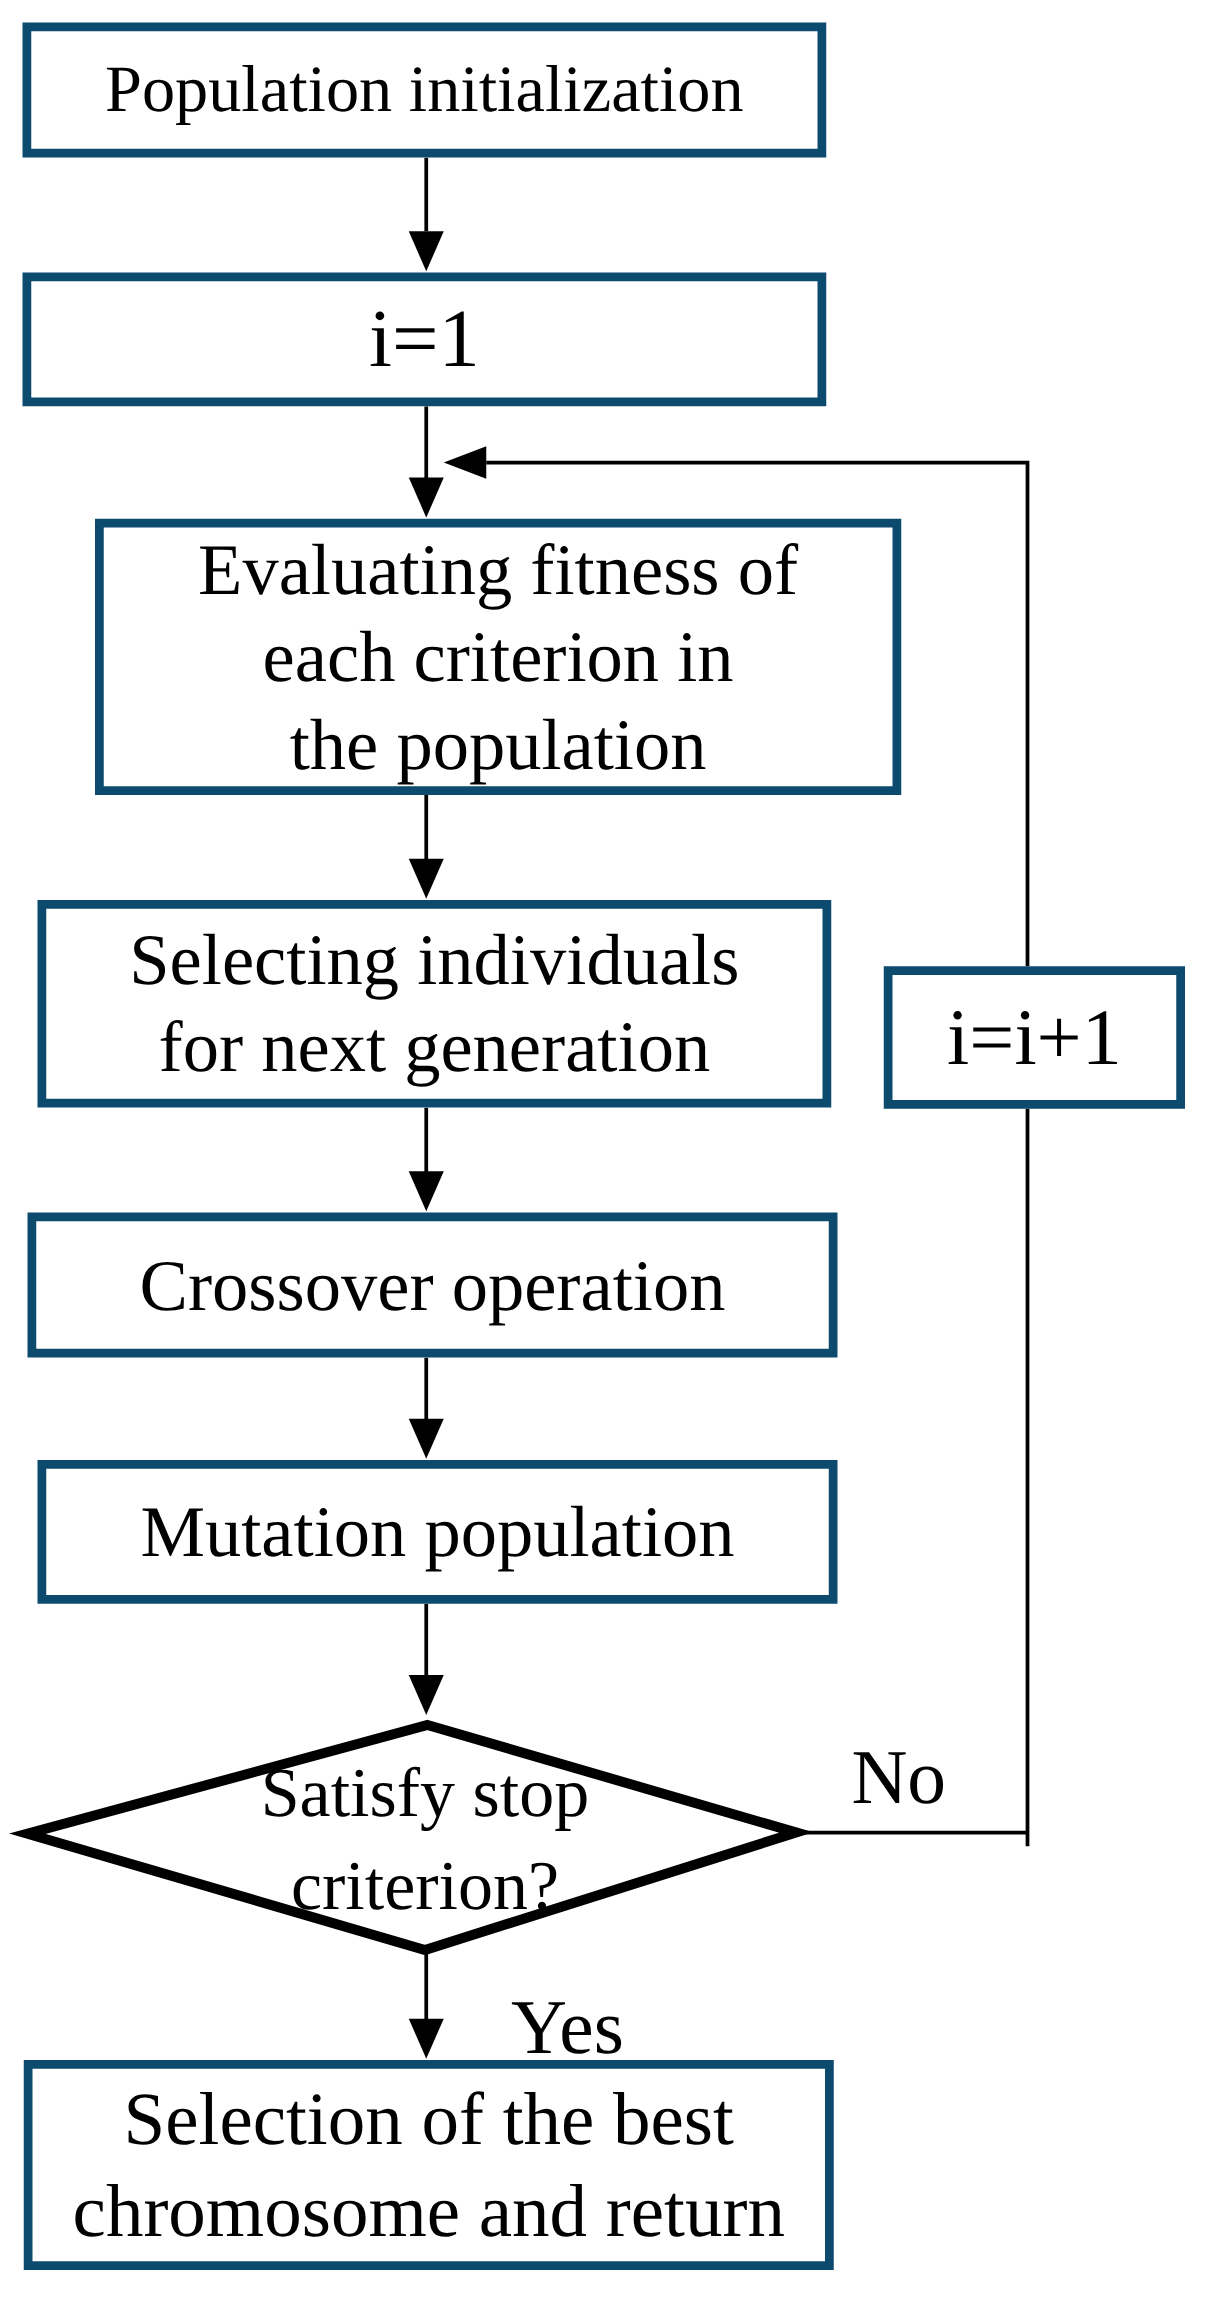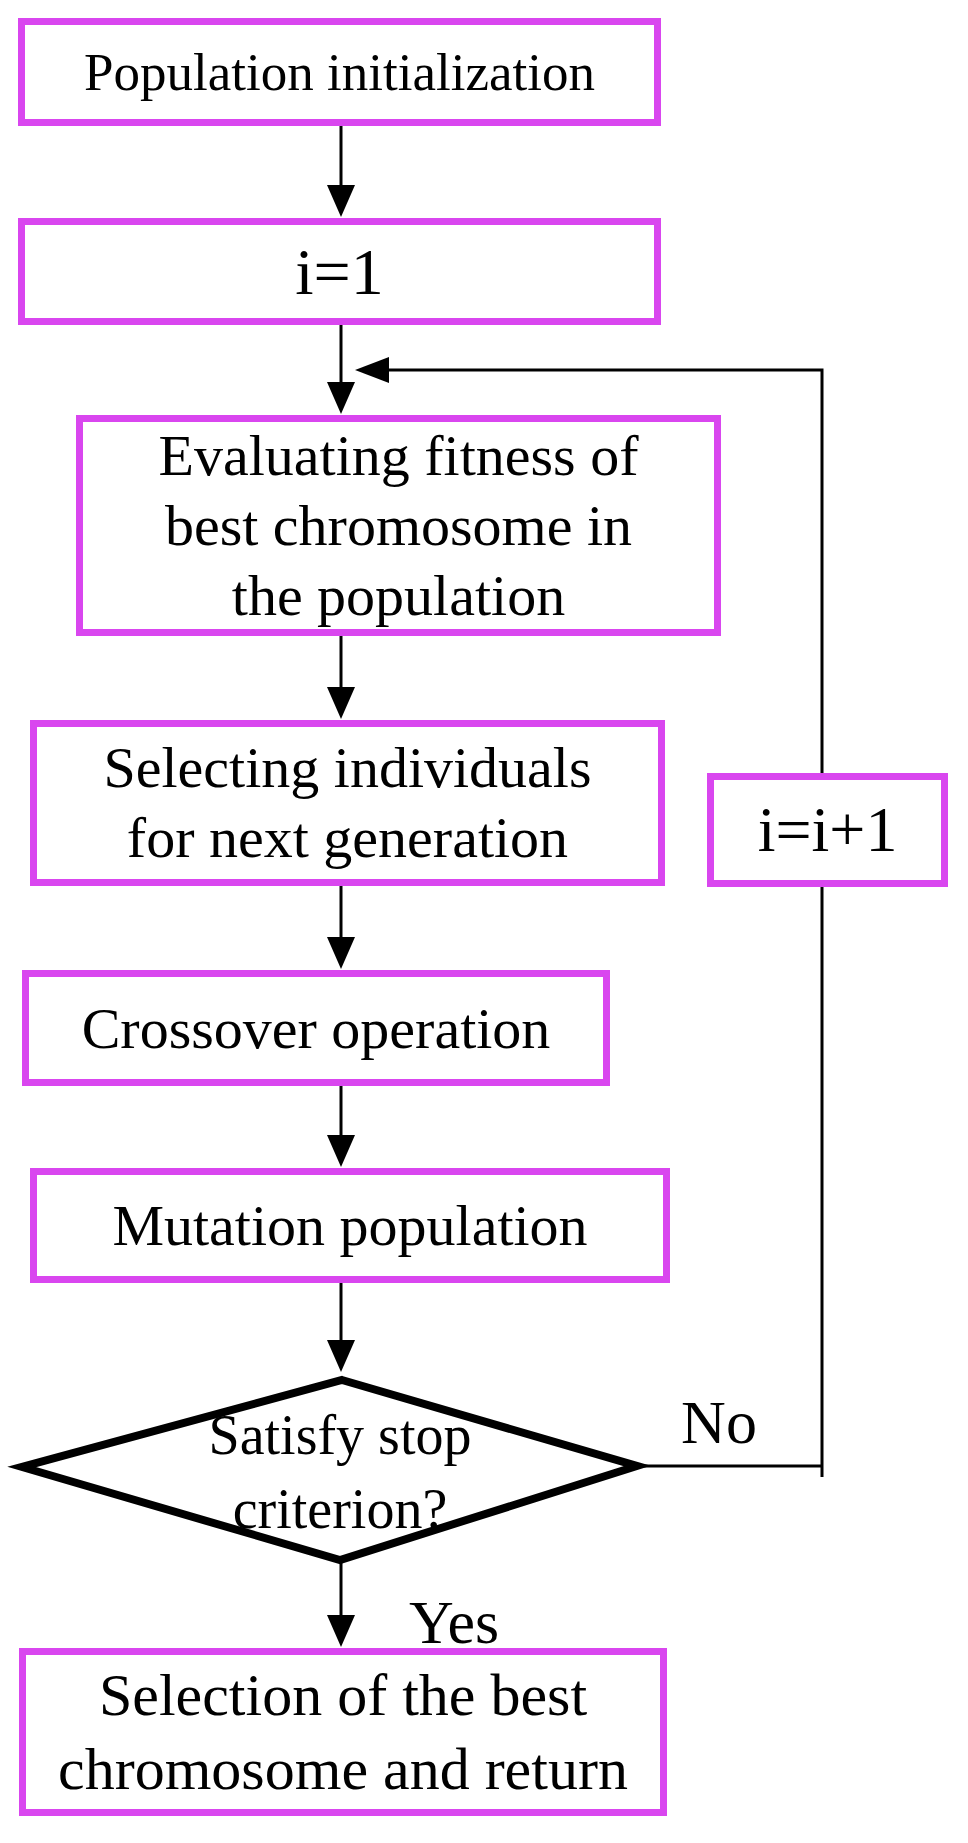--- a/index.html
+++ b/index.html
@@ -8,21 +8,21 @@
     width:968px;height:1843px;
     background:#ffffff;
     font-family:"Liberation Serif","DejaVu Serif",serif;
     color:#000;
     overflow:hidden;
   }
   #wires{position:absolute;left:0;top:0;width:968px;height:1843px;}
   .node{
     position:absolute;
     box-sizing:border-box;
-    border:7px solid #d946ef;
+    border:7px solid #0c4a6e;
     background:#ffffff;
     display:flex;
     flex-direction:column;
     align-items:center;
     justify-content:center;
     text-align:center;
   }
   .node span{display:block;white-space:nowrap;}
   .plain{border:none;background:transparent;}
   .edge-label{
@@ -65,30 +65,30 @@
   <div class="node" style="left:18px;top:18px;width:643px;height:108px;font-size:53px;">
     <span>Population initialization</span>
   </div>
 
   <div class="node" style="left:18px;top:218px;width:643px;height:107px;font-size:66px;">
     <span>i=1</span>
   </div>
 
   <div class="node" style="left:30px;top:415px;width:645px;height:221px;font-size:58px;line-height:70px;margin-left:46px;">
     <span>Evaluating fitness of</span>
-    <span>best chromosome in</span>
+    <span>each criterion in</span>
     <span>the population</span>
   </div>
 
   <div class="node" style="left:30px;top:720px;width:635px;height:166px;font-size:58px;line-height:70px;">
     <span>Selecting individuals</span>
     <span>for next generation</span>
   </div>
 
-  <div class="node" style="left:22px;top:970px;width:588px;height:116px;font-size:58px;">
+  <div class="node" style="left:22px;top:970px;width:648px;height:116px;font-size:58px;">
     <span>Crossover operation</span>
   </div>
 
   <div class="node" style="left:30px;top:1168px;width:640px;height:115px;font-size:58px;">
     <span>Mutation population</span>
   </div>
 
   <div class="node" style="left:707px;top:773px;width:241px;height:114px;font-size:64px;">
     <span>i=i+1</span>
   </div>

